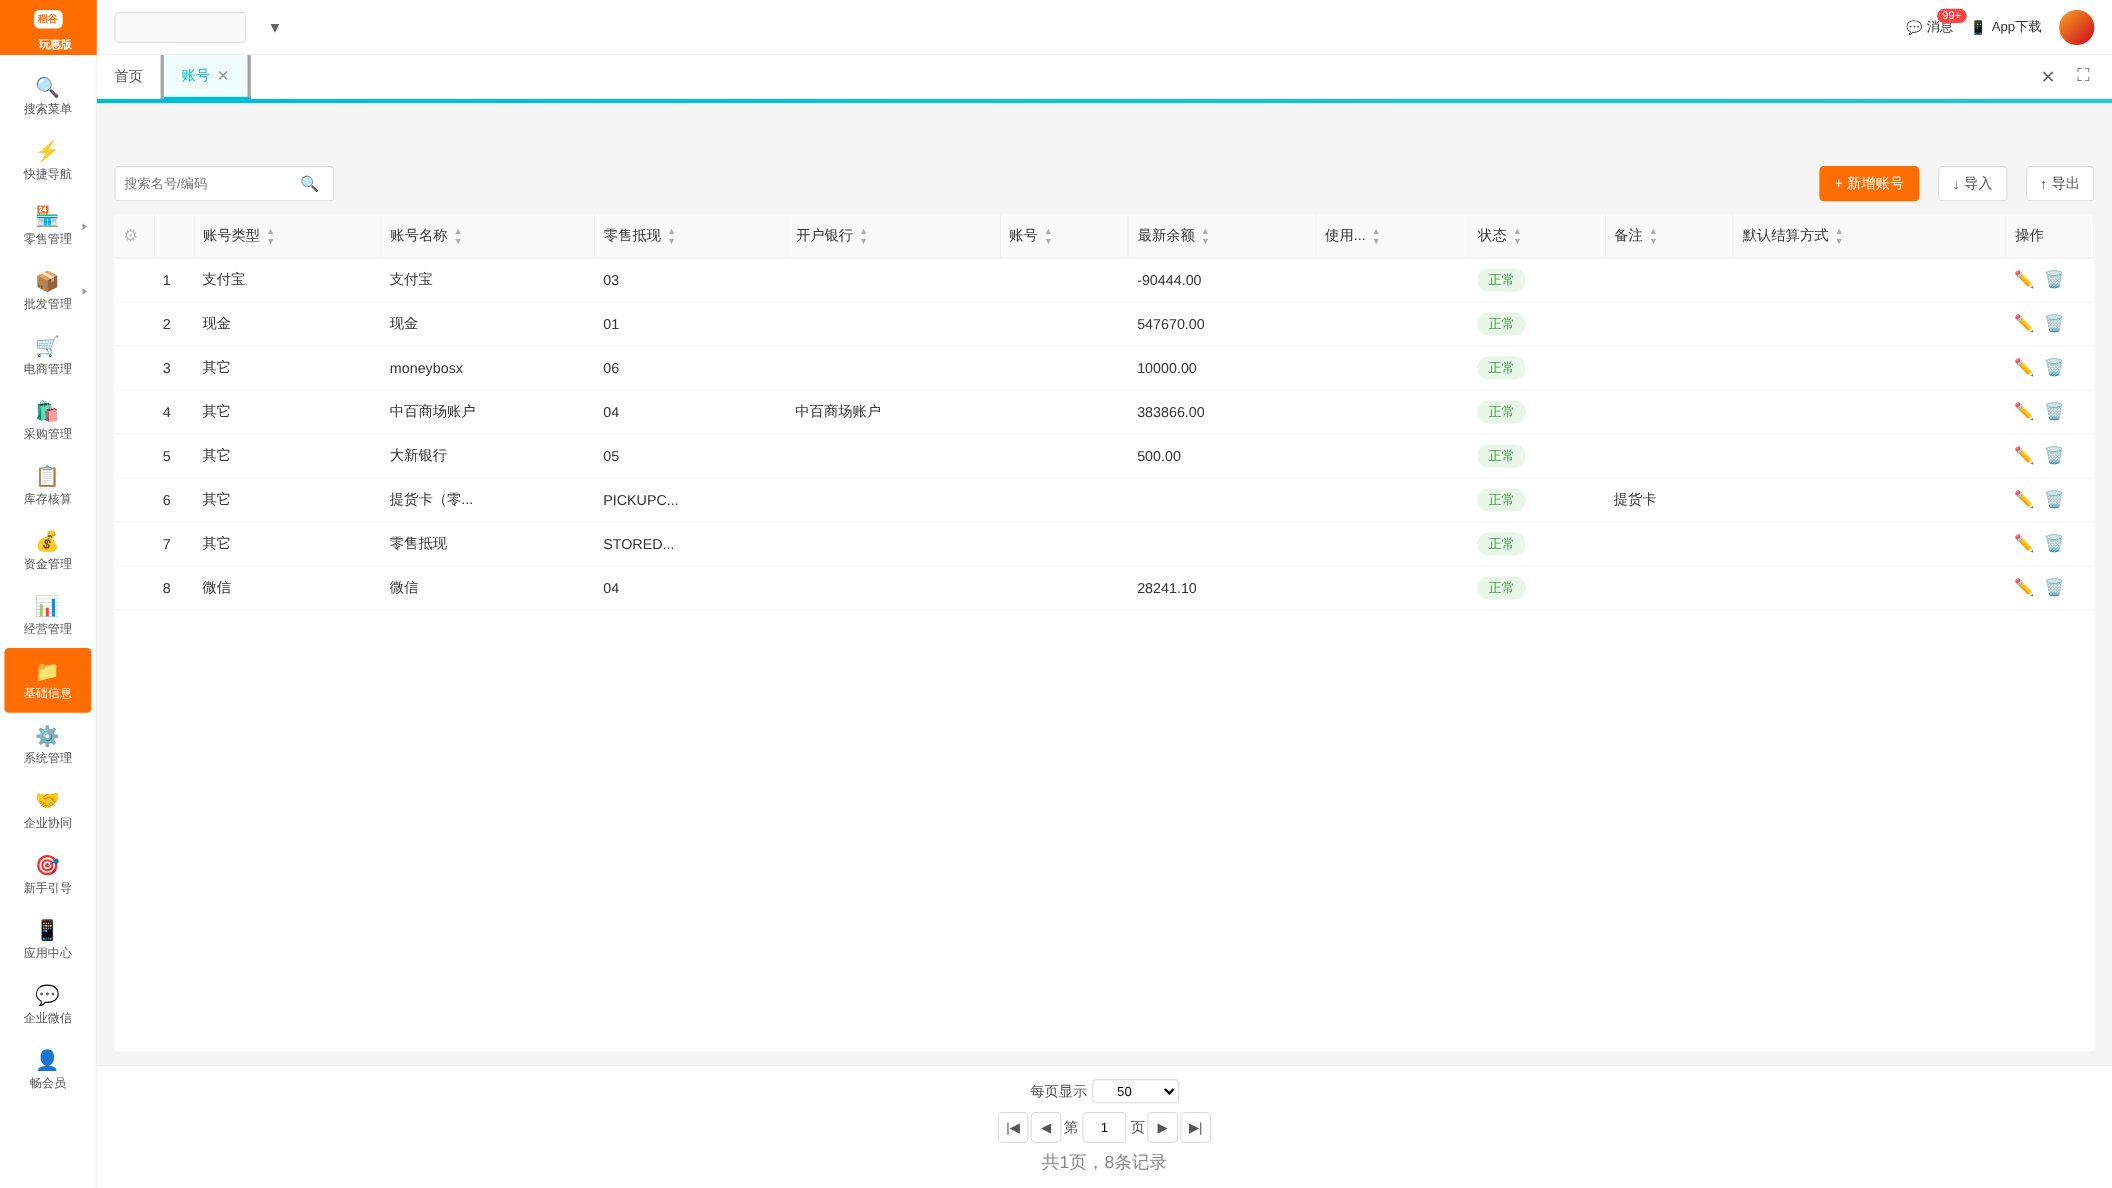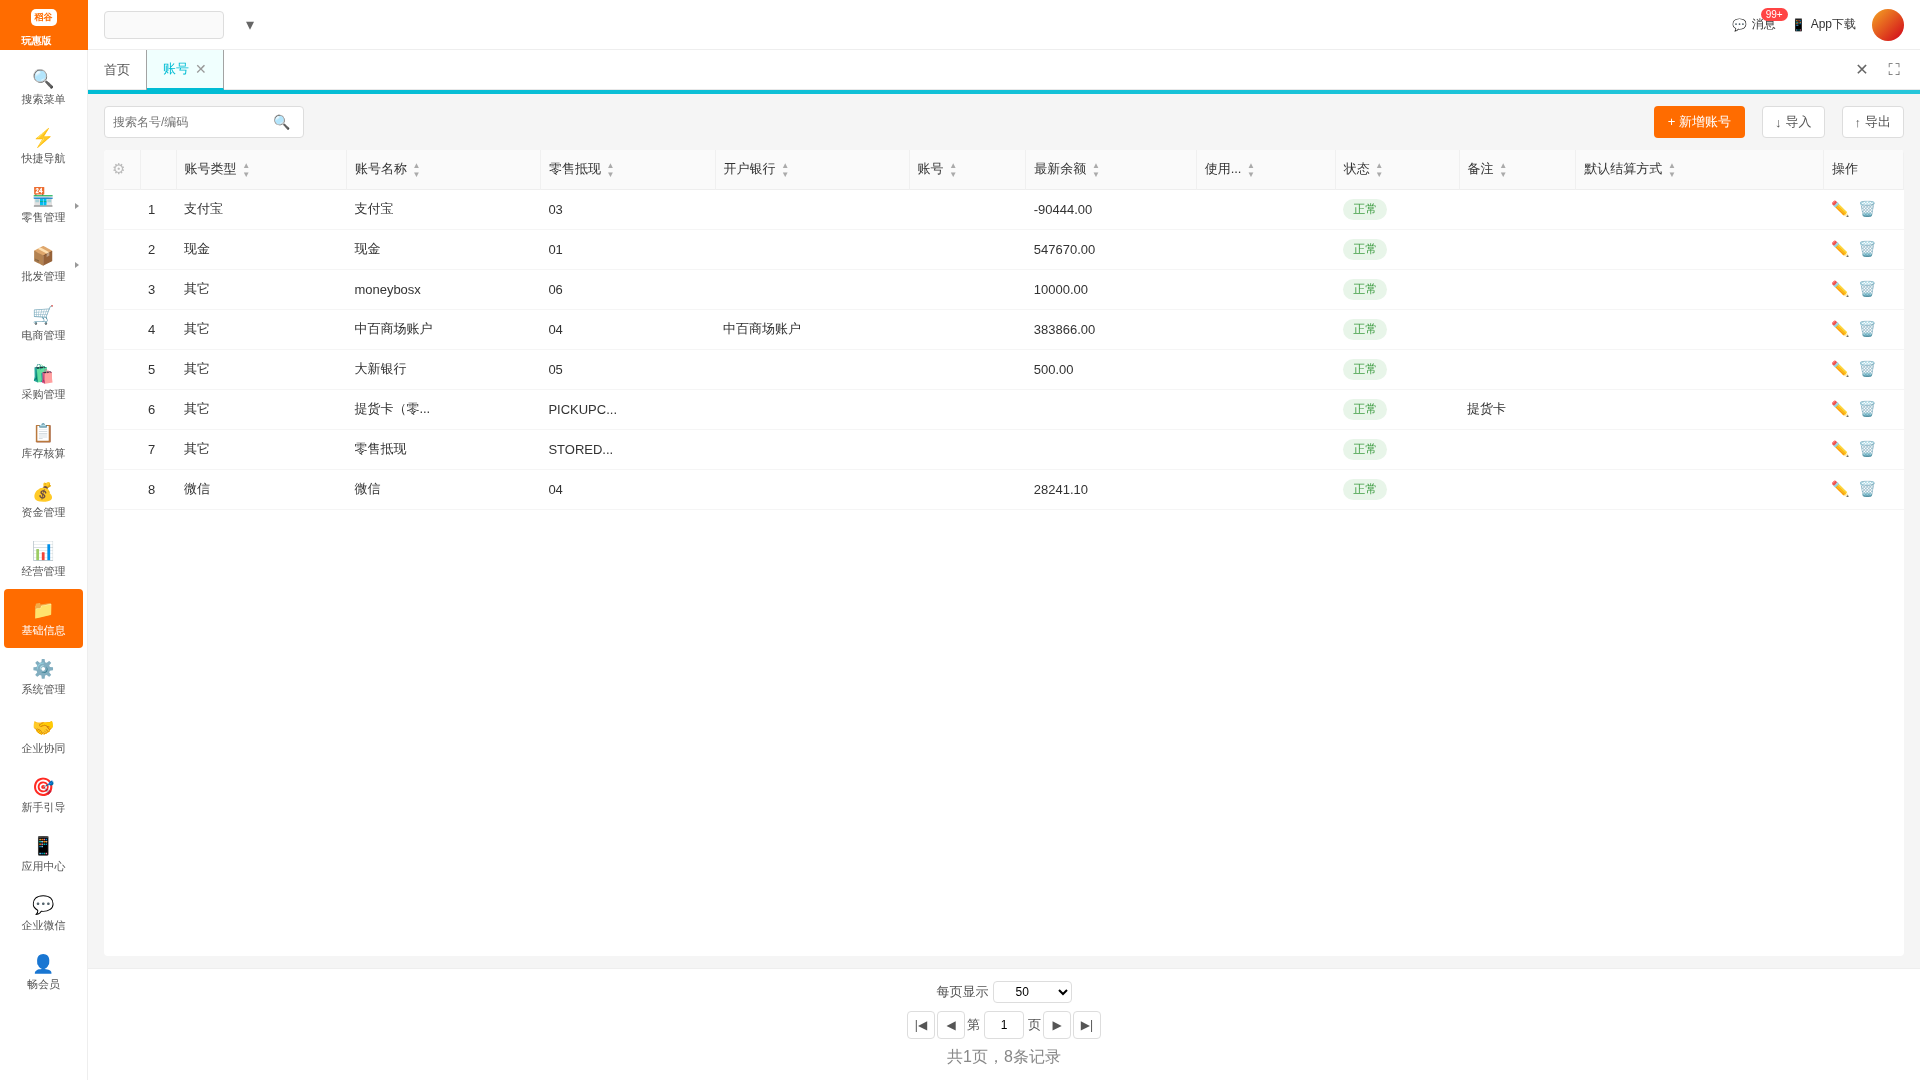--- a/index.html
+++ b/index.html
@@ -29,21 +29,21 @@
       flex-shrink: 0;
     }
     .sidebar-brand {
       font-size: 10px;
       color: #fff;
       margin-top: 2px;
     }
     .sidebar-logo-wrap {
       display: flex;
       flex-direction: column;
-      align-items: flex-start;
+      align-items: flex-end;
     }
     .sidebar-nav {
       display: flex;
       flex-direction: column;
       width: 100%;
       margin-top: 8px;
       flex: 1;
     }
     .sidebar-item {
       display: flex;
@@ -176,21 +176,21 @@
     }
     .tab {
       display: flex;
       align-items: center;
       gap: 6px;
       padding: 0 16px;
       height: 40px;
       font-size: 13px;
       cursor: pointer;
       color: #555;
-      border-right: 1px solid #a3a3a3;
+      border-right: 3px solid #a3a3a3;
     }
     .tab.active {
       color: #00bcd4;
       border-bottom: 2px solid #00bcd4;
       background: #f0fffe;
     }
     .tab-close {
       color: #999;
       font-size: 14px;
       cursor: pointer;
@@ -222,20 +222,21 @@
       padding: 12px 16px;
       background: #f5f5f5;
     }
 
     
     .toolbar {
       display: flex;
       align-items: center;
       justify-content: space-between;
       margin-bottom: 12px;
+      margin-top: 45px;
     }
     .toolbar-left {
       display: flex;
       align-items: center;
       gap: 8px;
     }
     .search-input-wrap {
       display: flex;
       align-items: center;
       border: 1px solid #ddd;

